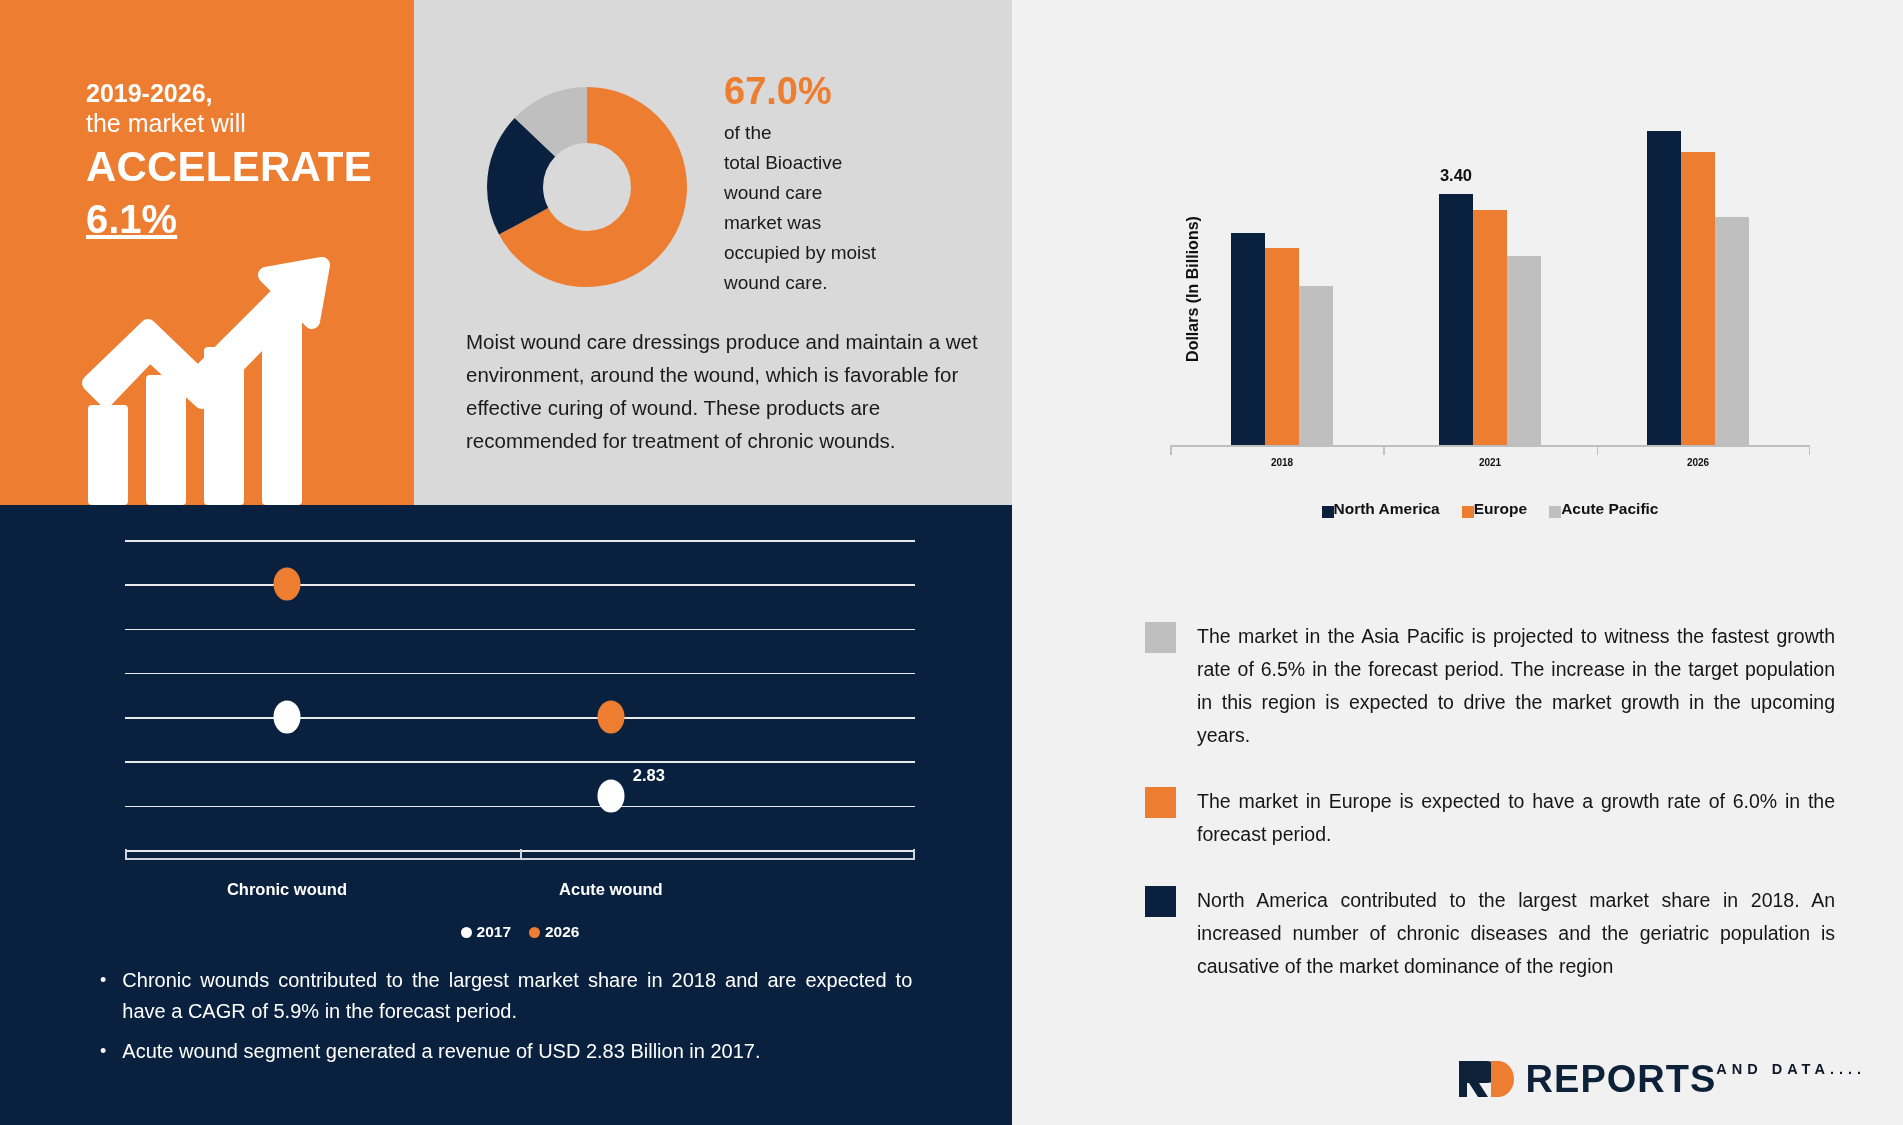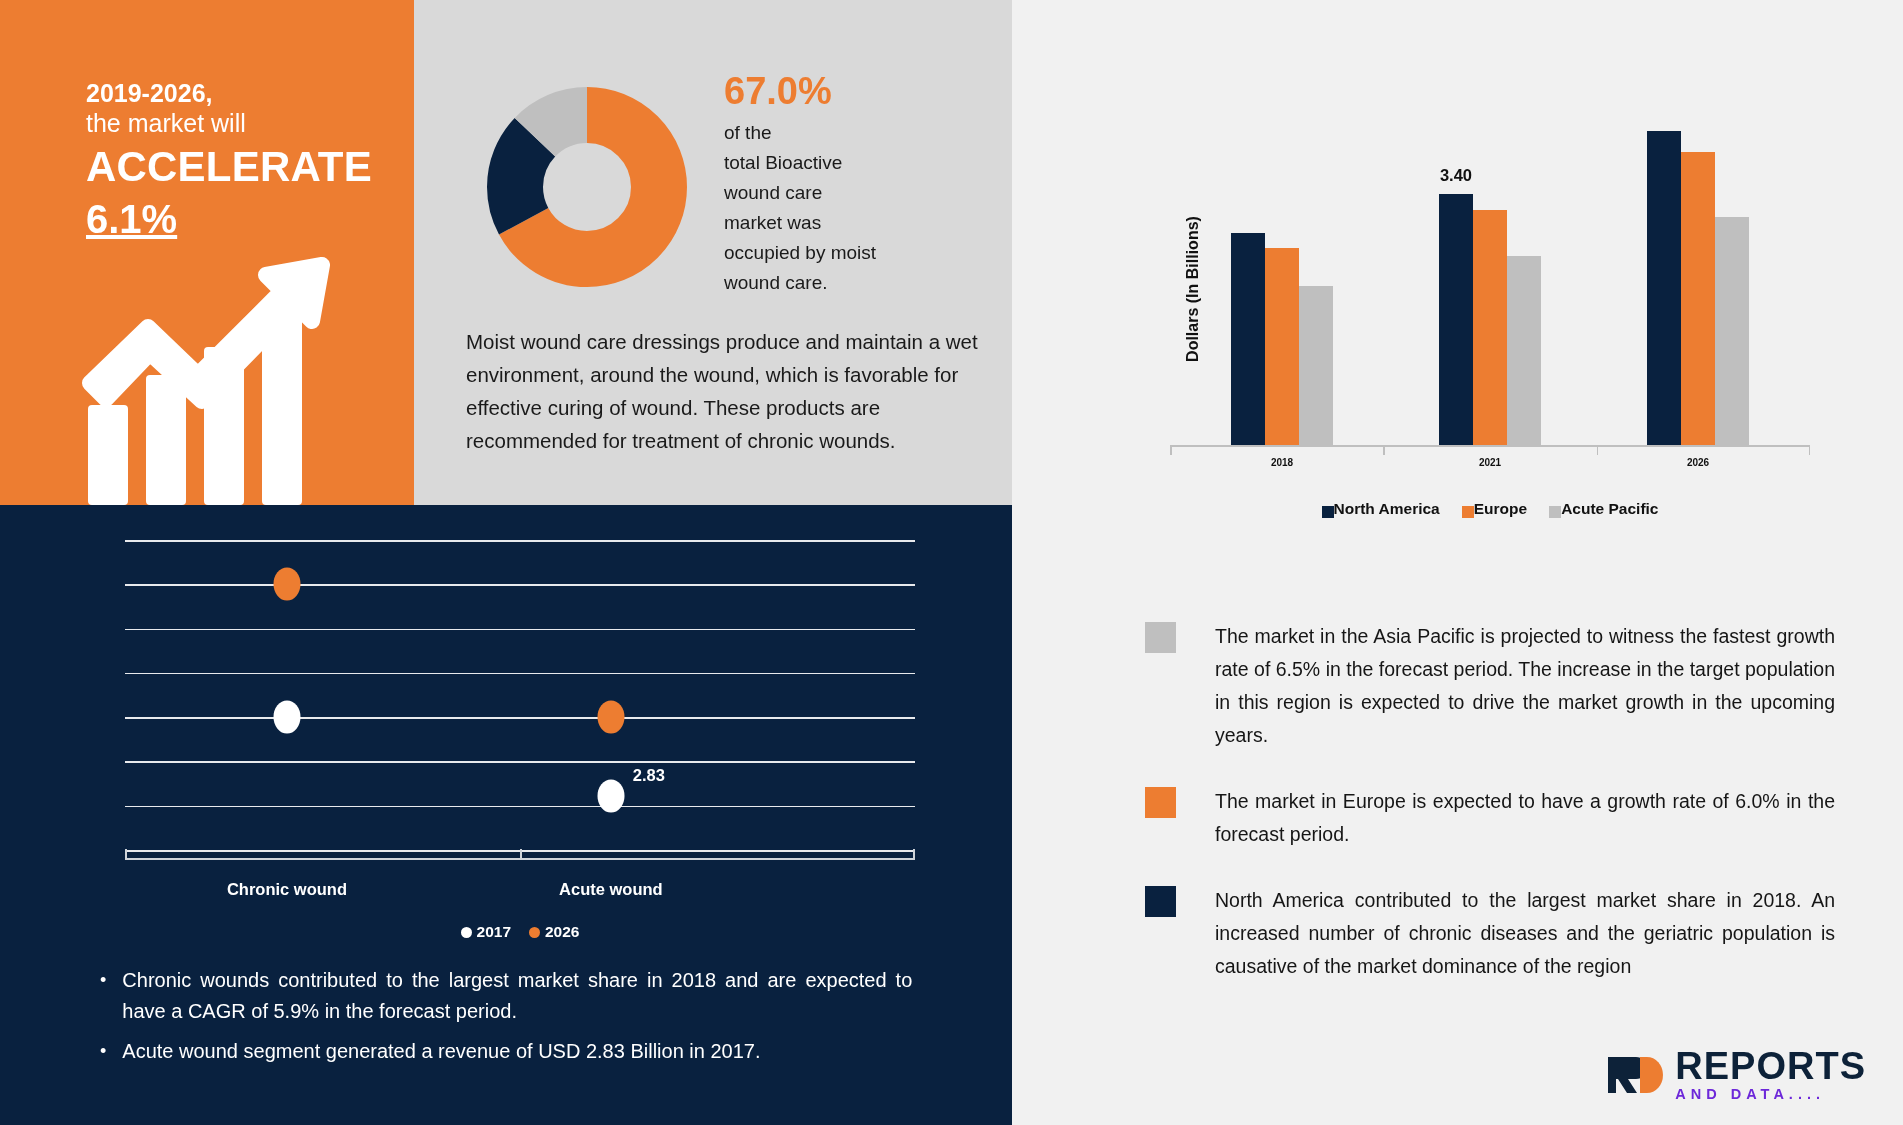--- a/index.html
+++ b/index.html
@@ -82,29 +82,29 @@
   .bar-label { position: absolute; font-size: 16.5px; font-weight: 700; color: #111; transform: translateX(-50%); }
   .x-axis { position: absolute; left: 28px; top: 340px; width: 640px; height: 2px; background: #bfbfbf; }
   .x-tick { position: absolute; top: 340px; width: 1.5px; height: 10px; background: #bfbfbf; }
   .x-labels { position: absolute; left: 28px; top: 352px; width: 640px; height: 26px; }
   .x-label { position: absolute; font-size: 10px; font-weight: 700; color: #111; transform: translateX(-50%); }
   .bc-legend { position: absolute; left: 28px; top: 395px; width: 640px; display: flex; justify-content: center; align-items: center; gap: 22px; }
   .bc-legend .item { display: flex; align-items: flex-end; font-size: 15.5px; font-weight: 700; color: #111; }
   .bc-legend .sw { width: 12px; height: 12px; display: inline-block; }
 
   .notes { position: absolute; left: 133px; top: 620px; width: 690px; }
-  .note { display: flex; gap: 39px; margin-bottom: 33px; }
+  .note { display: flex; gap: 21px; margin-bottom: 33px; }
   .note .sw { width: 31px; height: 31px; flex: 0 0 31px; margin-top: 2px; }
   .note .txt { font-size: 19.5px; line-height: 33px; color: #161616; text-align: justify; }
 
   .logo { position: absolute; right: 37px; bottom: 22px; display: flex; align-items: center; gap: 11px; }
   .logo-mark { width: 58px; height: 48px; }
-  .logo-text { display: flex; flex-direction: column; }
+  .logo-text { display: flex; flex-direction: row; }
   .logo-main { font-size: 38px; font-weight: 700; color: #0d2239; letter-spacing: 1px; line-height: 38px; }
-  .logo-sub { font-size: 14.5px; font-weight: 700; color: #6d28d9; letter-spacing: 5px; line-height: 18px; }
+  .logo-sub { font-size: 14.5px; font-weight: 700; color: #0f172a; letter-spacing: 5px; line-height: 18px; }
 </style>
 </head>
 <body>
 
 <div class="page">
 
   <div class="left-col">
 
     <div class="accel-panel">
       <div class="accel-text">

